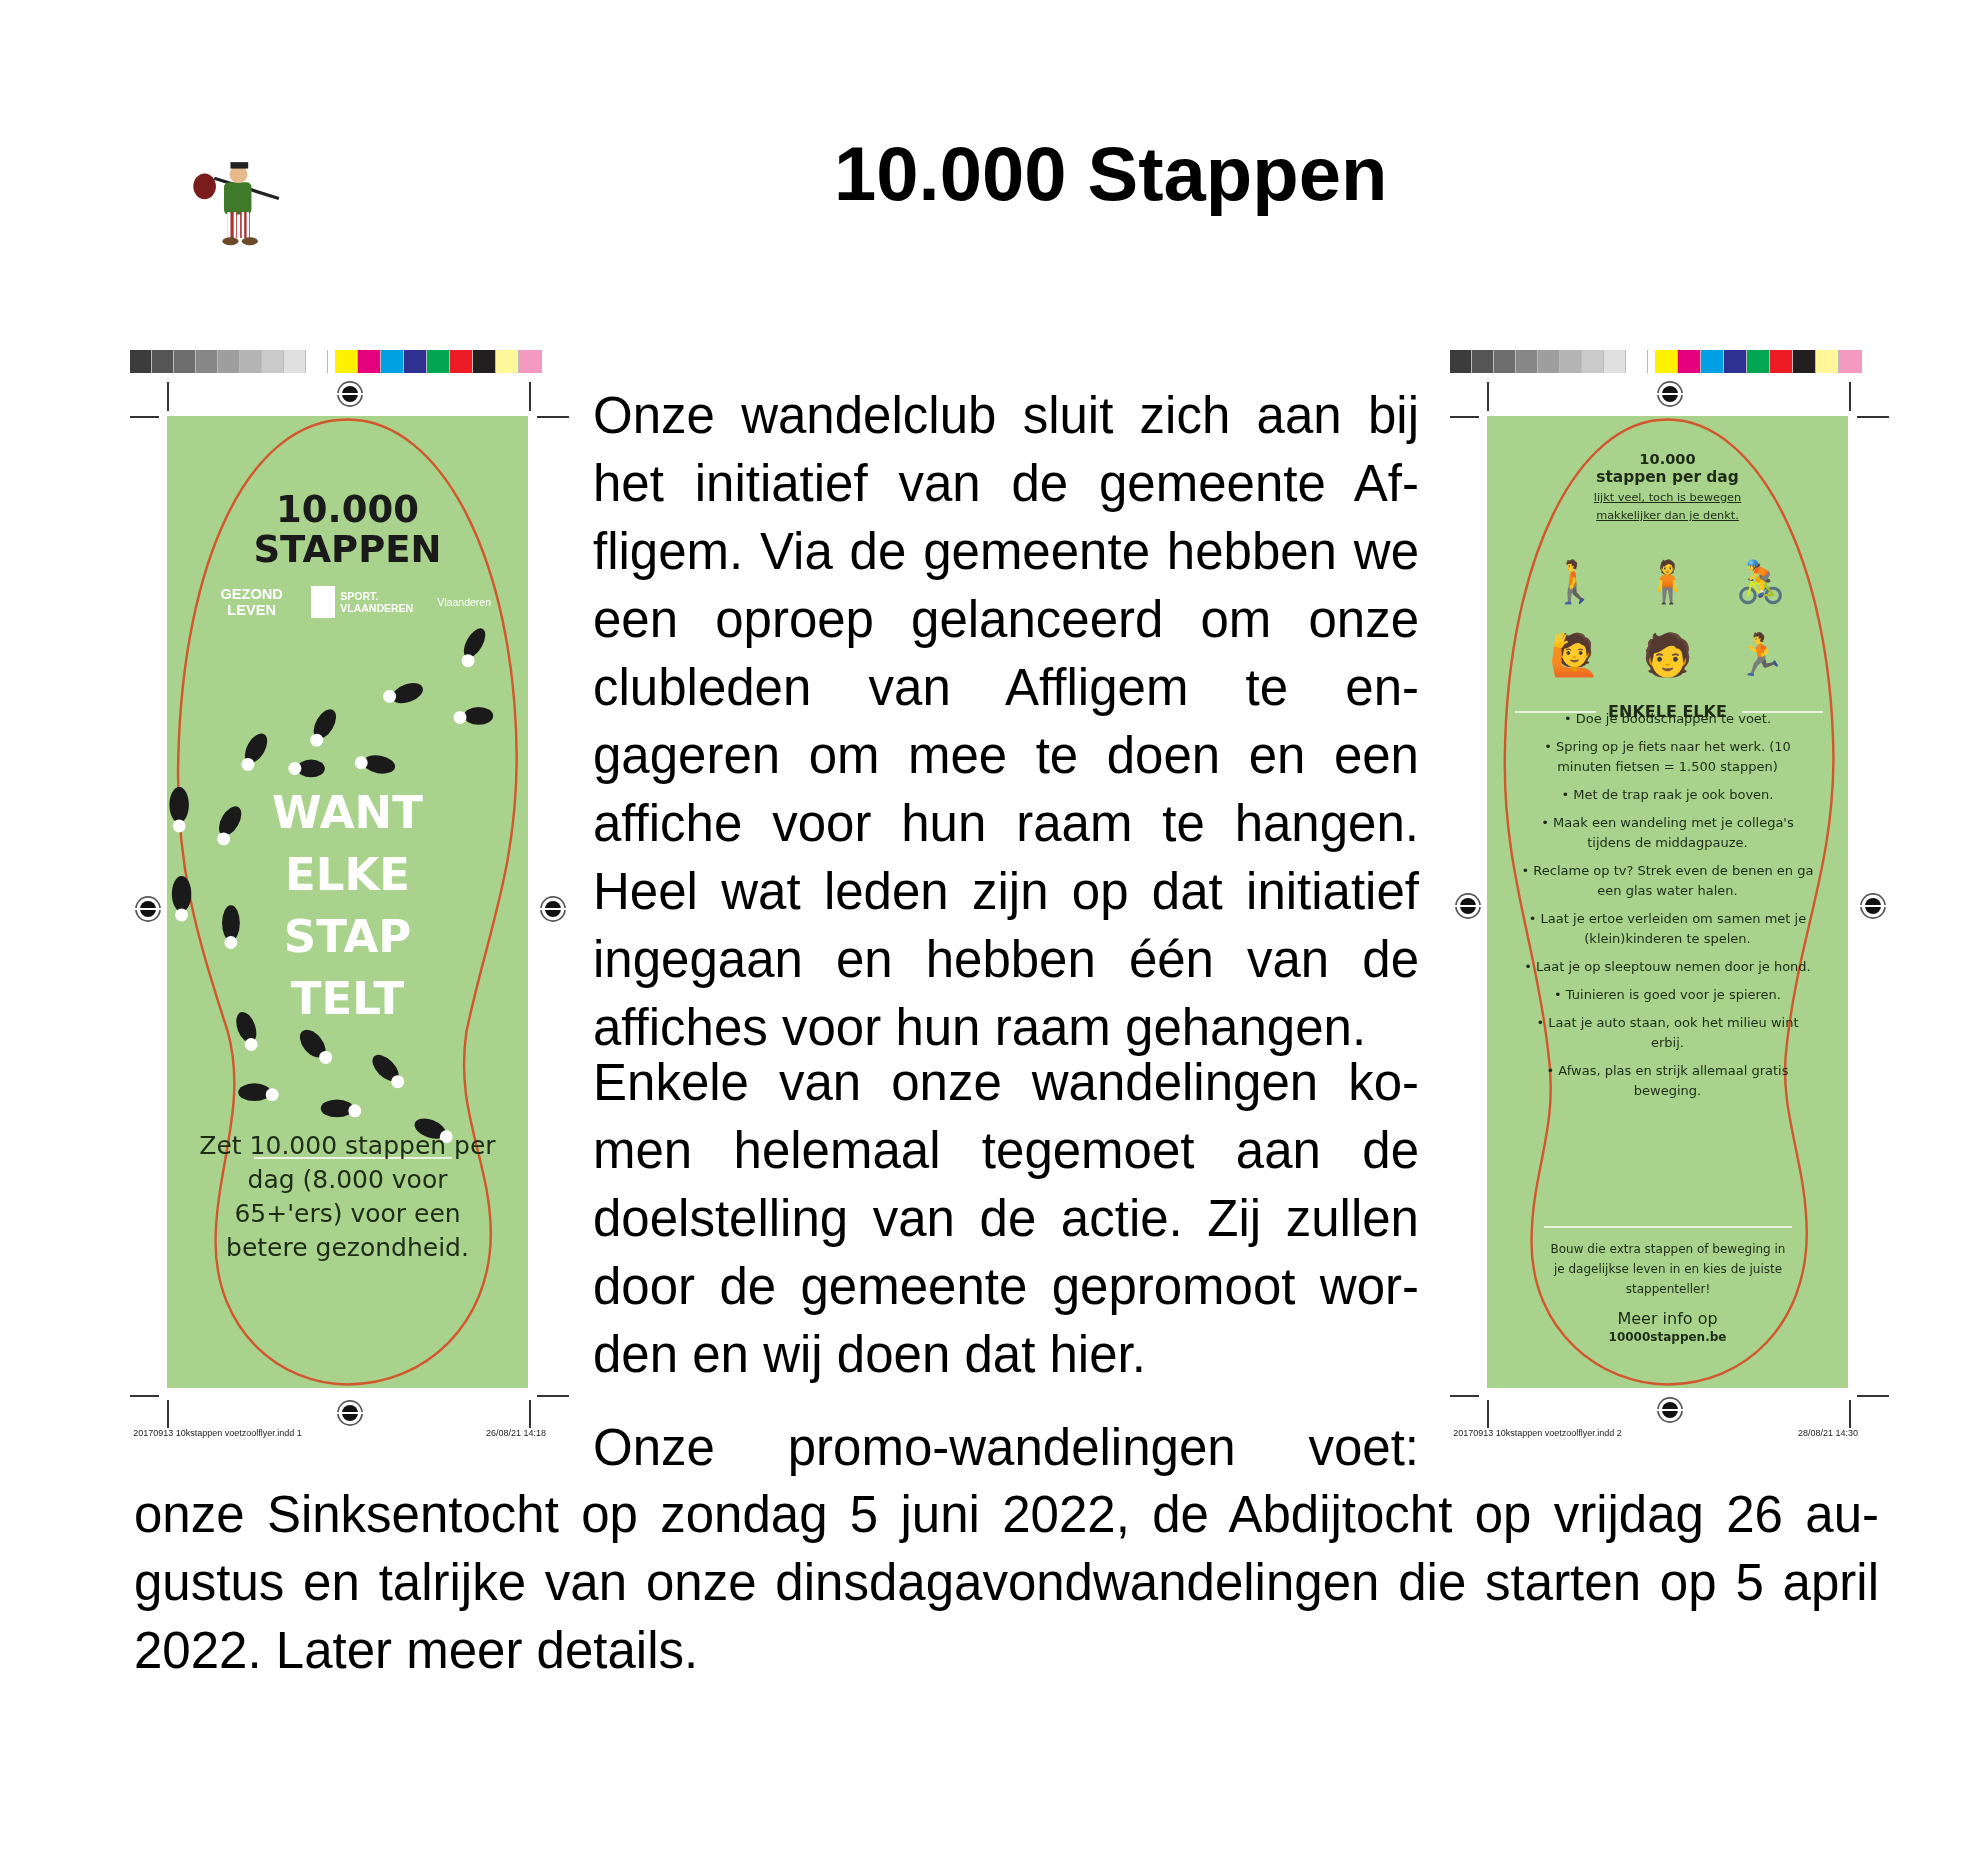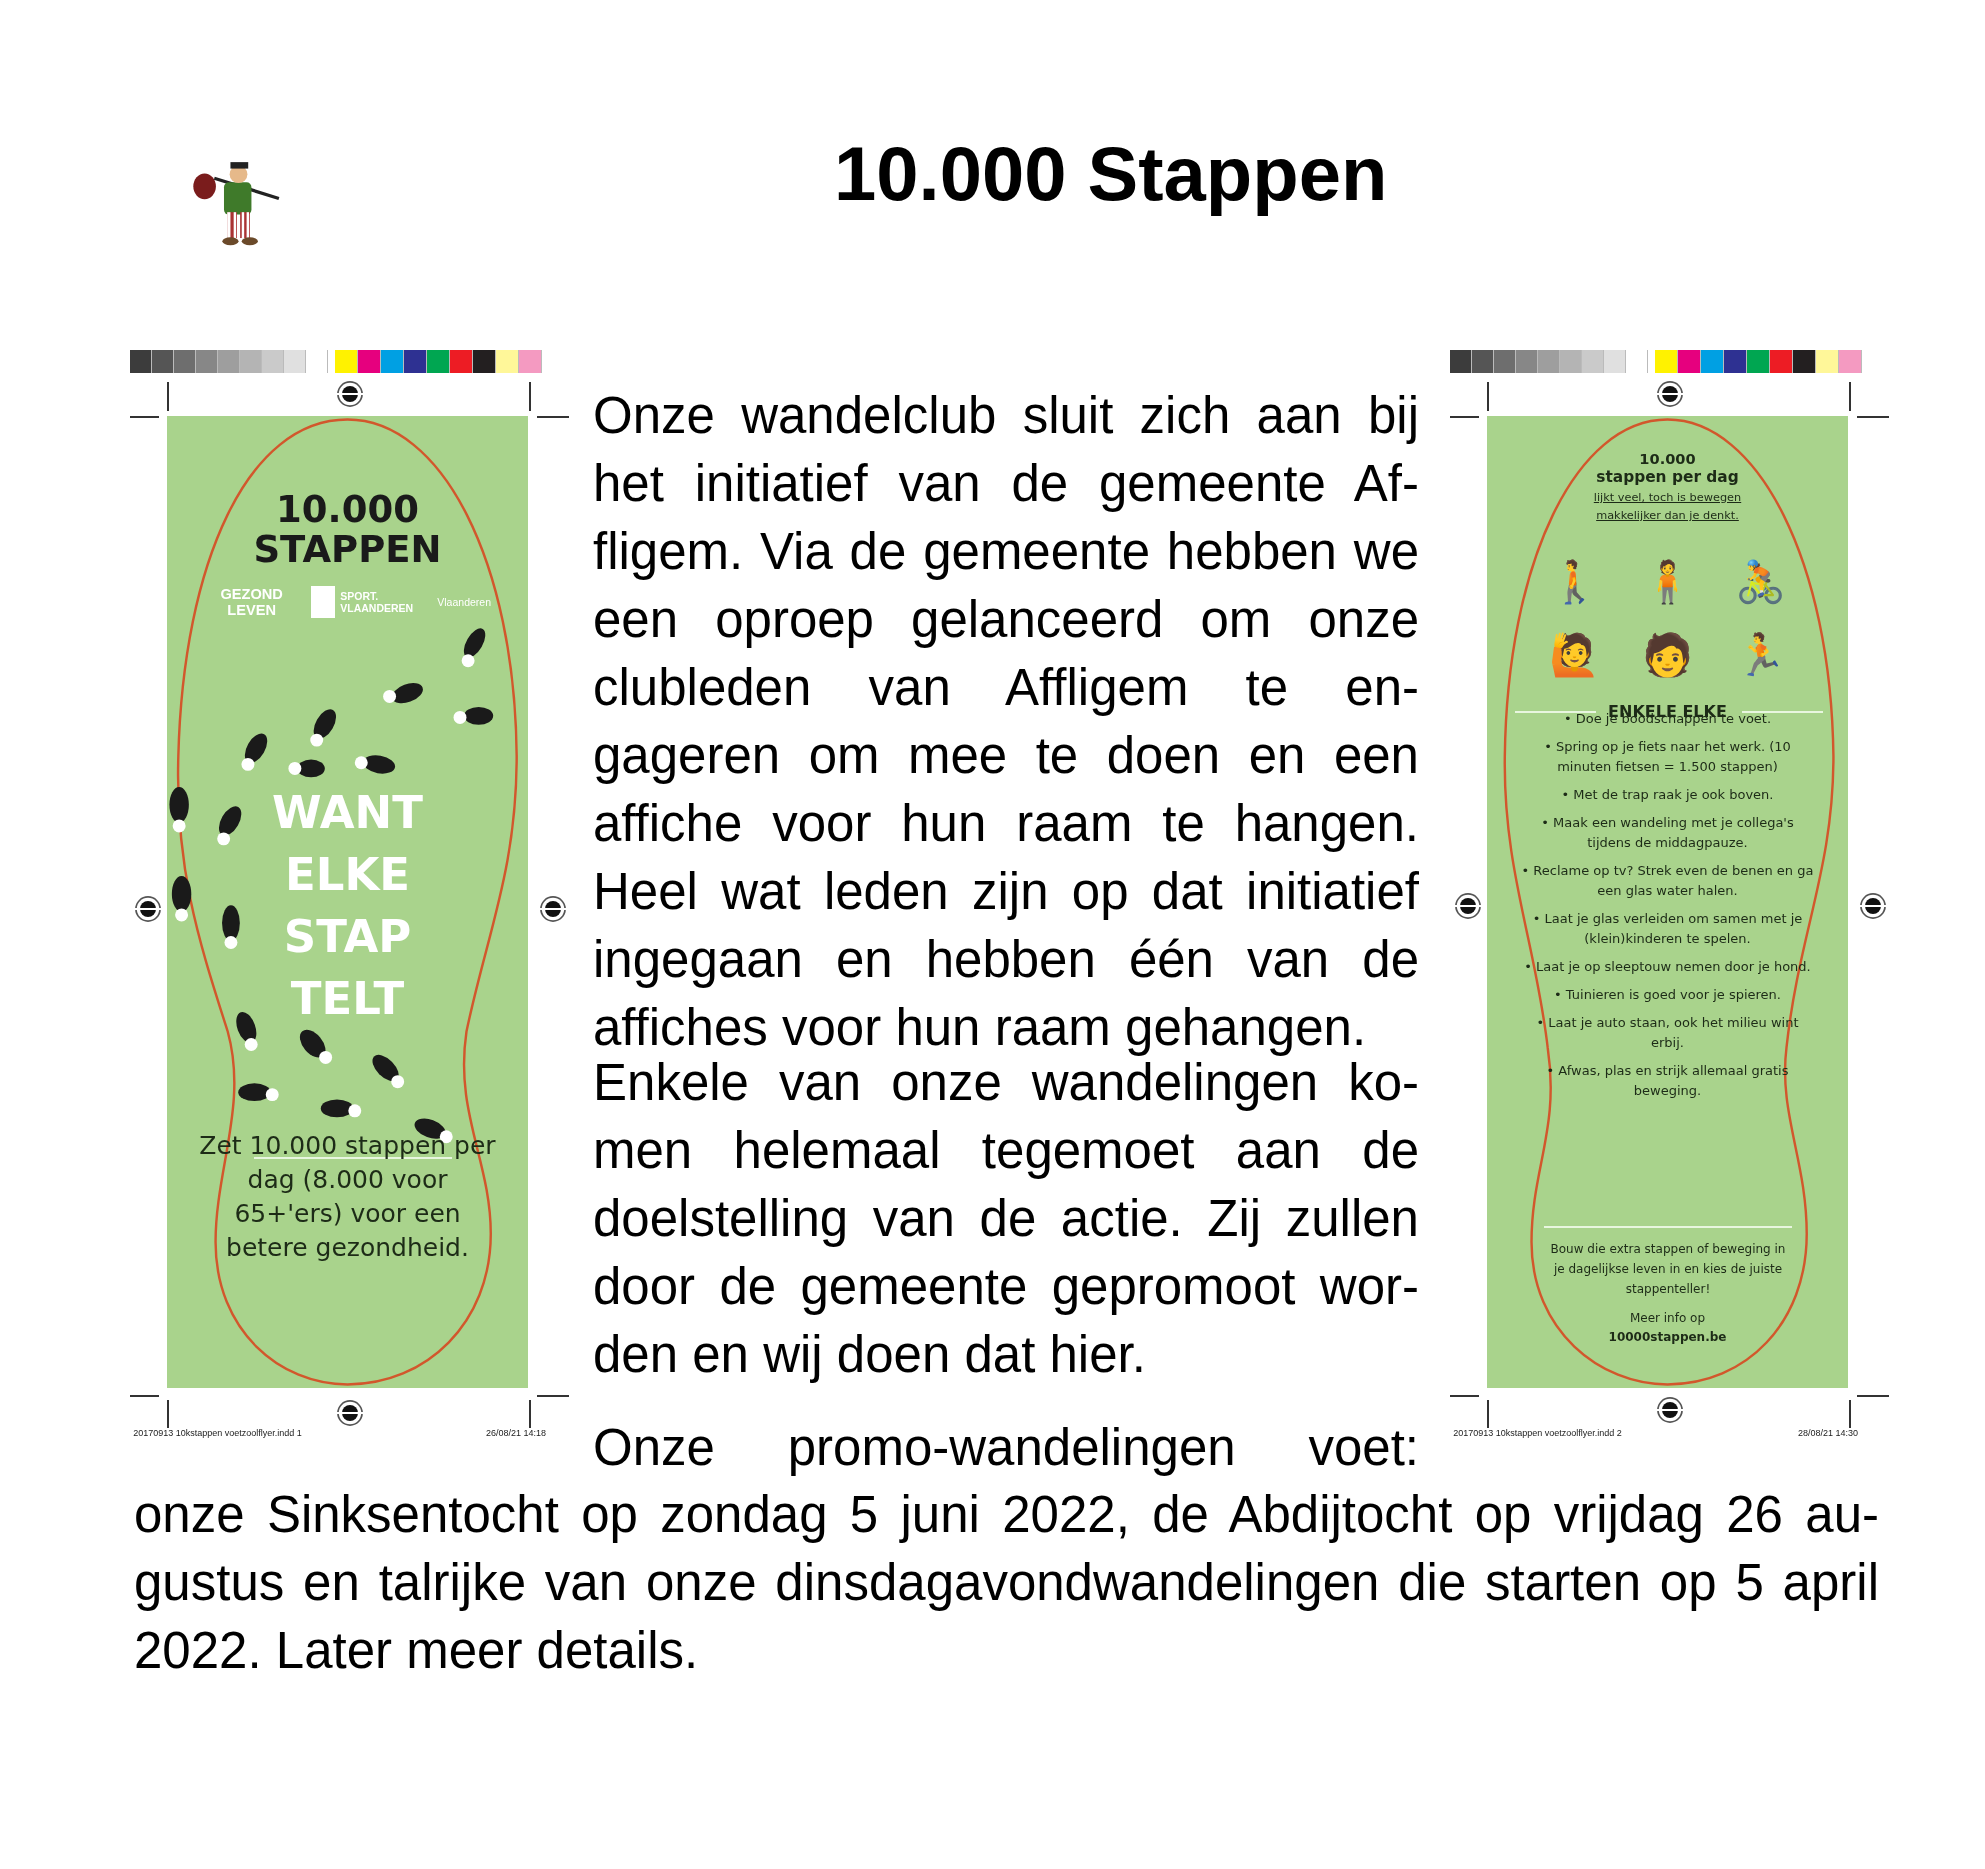--- a/index.html
+++ b/index.html
@@ -225,30 +225,30 @@
     <div class="rule" style="left:28px; top:295px; width:81px;"></div>
     <div class="rtxt" style="top:284px; font-size:16px; font-weight:bold; line-height:23px;">ENKELE ELKE</div>
     <div class="rule" style="left:255px; top:295px; width:81px;"></div>
 
     <div class="tips">
       <div class="tip">• <span>Doe je boodschappen te voet.</span></div>
       <div class="tip">• <span>Spring op je fiets naar het werk. (10 minuten fietsen = 1.500 stappen)</span></div>
       <div class="tip">• <span>Met de trap raak je ook boven.</span></div>
       <div class="tip">• <span>Maak een wandeling met je collega's tijdens de middagpauze.</span></div>
       <div class="tip">• <span>Reclame op tv? Strek even de benen en ga een glas water halen.</span></div>
-      <div class="tip">• <span>Laat je glas verleiden om samen met je (klein)kinderen te spelen.</span></div>
+      <div class="tip">• <span>Laat je ertoe verleiden om samen met je (klein)kinderen te spelen.</span></div>
       <div class="tip">• <span>Laat je op sleeptouw nemen door je hond.</span></div>
       <div class="tip">• <span>Tuinieren is goed voor je spieren.</span></div>
       <div class="tip">• <span>Laat je auto staan, ook het milieu wint erbij.</span></div>
       <div class="tip">• <span>Afwas, plas en strijk allemaal gratis beweging.</span></div>
     </div>
 
     <div class="rule" style="left:57px; top:810px; width:248px;"></div>
     <div class="rtxt" style="top:823px; left:57px; width:248px; font-size:12px; line-height:20px;">Bouw die extra stappen of beweging in je dagelijkse leven in en kies de juiste stappenteller!</div>
-    <div class="rtxt" style="top:893px; font-size:12px; line-height:19.4px;">Meer info op</div>
+    <div class="rtxt" style="top:893px; font-size:16px; line-height:19.4px;">Meer info op</div>
     <div class="rtxt" style="top:912px; font-size:12px; font-weight:bold; line-height:19.4px;">10000stappen.be</div>
   </div>
 
   <div class="crop-h" style="left:0; top:1045px; width:29px;"></div>
   <div class="crop-h" style="left:407px; top:1045px; width:32px;"></div>
   <div class="crop-v" style="left:37px; top:1050px; height:27.5px;"></div>
   <div class="crop-v" style="left:399px; top:1050px; height:27.5px;"></div>
   <div class="reg" style="left:212px; top:1052px;"></div>
   <div class="slug" style="left:3.2px; top:1078px;">20170913 10kstappen voetzoolflyer.indd 2</div>
   <div class="slug" style="left:348px; top:1078px;">28/08/21 14:30</div>

